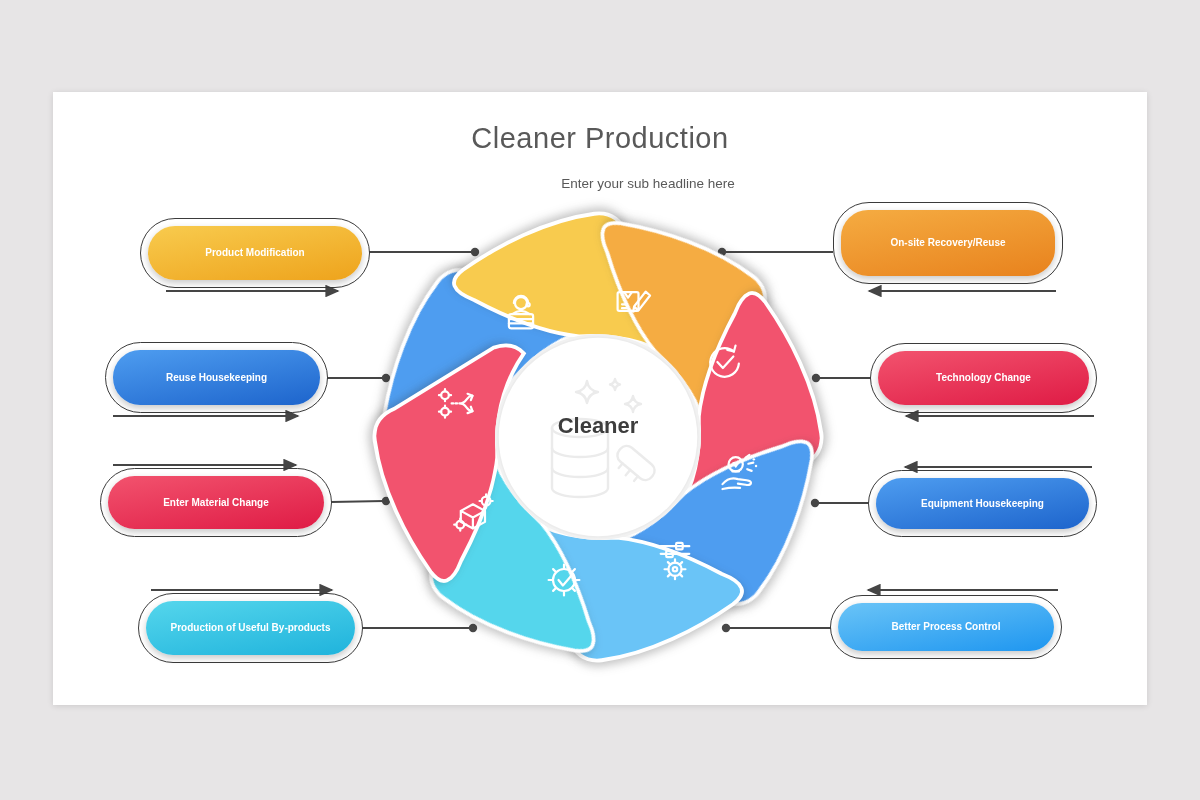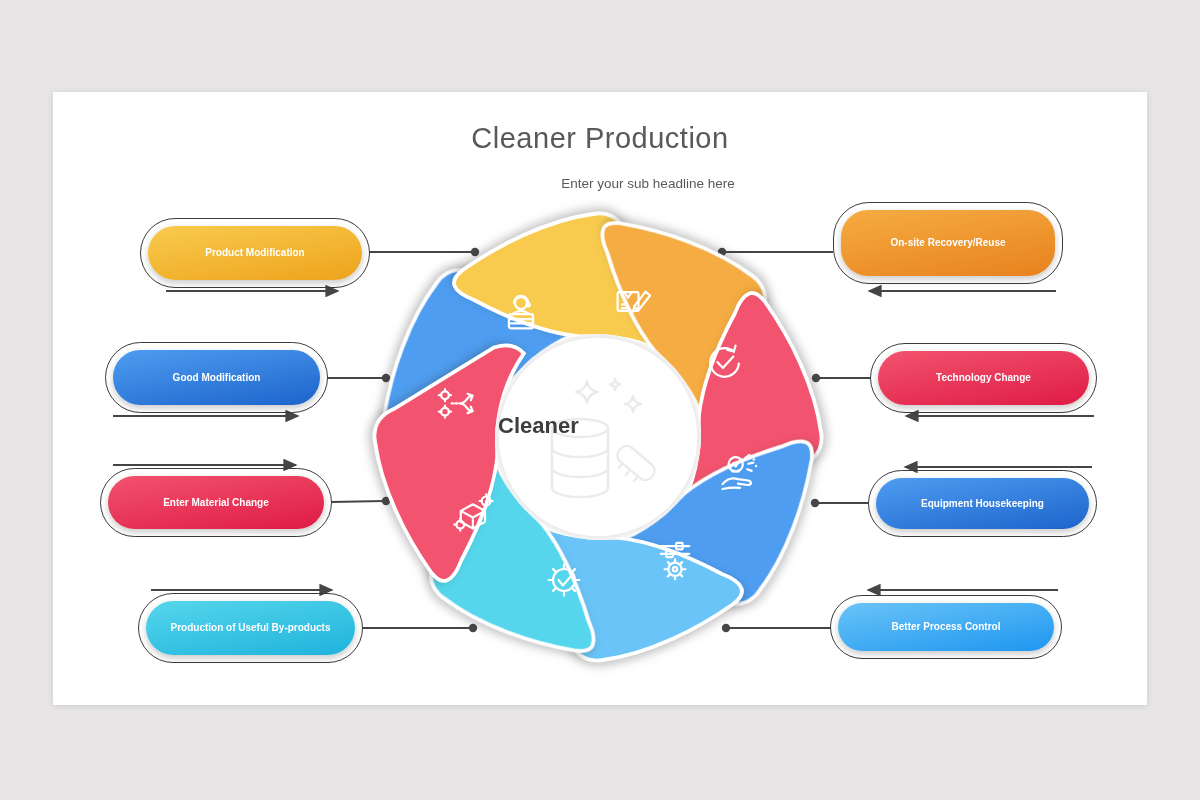--- a/index.html
+++ b/index.html
@@ -13,21 +13,21 @@
   .subtitle{position:absolute;left:53px;top:176px;width:1094px;text-align:center;
          font-size:13.5px;color:#595959;}
   svg.overlay{position:absolute;left:0;top:0;width:1200px;height:800px;}
   .loop{position:absolute;border:1.6px solid #3b3b3b;border-radius:36px;
         padding:7px;box-sizing:border-box;background:transparent;}
   .pill{width:100%;height:100%;border-radius:27px;display:flex;align-items:center;
         justify-content:center;text-align:center;color:#ffffff;font-weight:bold;
         font-size:10px;line-height:16px;padding:0 12px;box-sizing:border-box;
         box-shadow:0 3px 7px rgba(0,0,0,.22);}
   .blade{filter:drop-shadow(0 4px 5px rgba(40,40,40,.28));}
-  .center-label{position:absolute;left:498px;top:411px;width:200px;text-align:left;
+  .center-label{position:absolute;left:498px;top:411px;width:200px;text-align:center;
         font-size:22px;line-height:30px;font-weight:bold;color:#3d3d3d;}
   .wm{stroke:#ebebeb;fill:none;stroke-width:2.4;stroke-linecap:round;stroke-linejoin:round;}
   .ic{stroke:#ffffff;fill:none;stroke-width:2;stroke-linecap:round;stroke-linejoin:round;}
   .connector{stroke:#454545;stroke-width:1.8;fill:none;}
   .dot{fill:#474747;}
 </style>
 </head>
 <body style="background: rgb(231, 229, 230);">
 
 <div class="stage">
@@ -200,21 +200,21 @@
     <div>Cleaner</div>
   </div>
 
   <div class="loop" style="left:140px;top:218px;width:230px;height:70px">
     <div class="pill" style="background: linear-gradient(170deg, rgb(248, 203, 78) 0%, rgb(238, 163, 28) 100%);">
       <span>Product Modification</span>
     </div>
   </div>
   <div class="loop" style="left:105px;top:342px;width:223px;height:71px">
     <div class="pill" style="background: linear-gradient(170deg, rgb(78, 157, 240) 0%, rgb(29, 100, 204) 100%);">
-      <span>Good Modification</span>
+      <span>Reuse Housekeeping</span>
     </div>
   </div>
   <div class="loop" style="left:100px;top:468px;width:232px;height:69px">
     <div class="pill" style="background: linear-gradient(170deg, rgb(242, 83, 110) 0%, rgb(223, 27, 69) 100%);">
       <span>Enter Material Change</span>
     </div>
   </div>
   <div class="loop" style="left:138px;top:593px;width:225px;height:70px">
     <div class="pill" style="background: linear-gradient(170deg, rgb(85, 214, 236) 0%, rgb(31, 179, 220) 100%);">
       <span>Production of Useful By-products</span>

